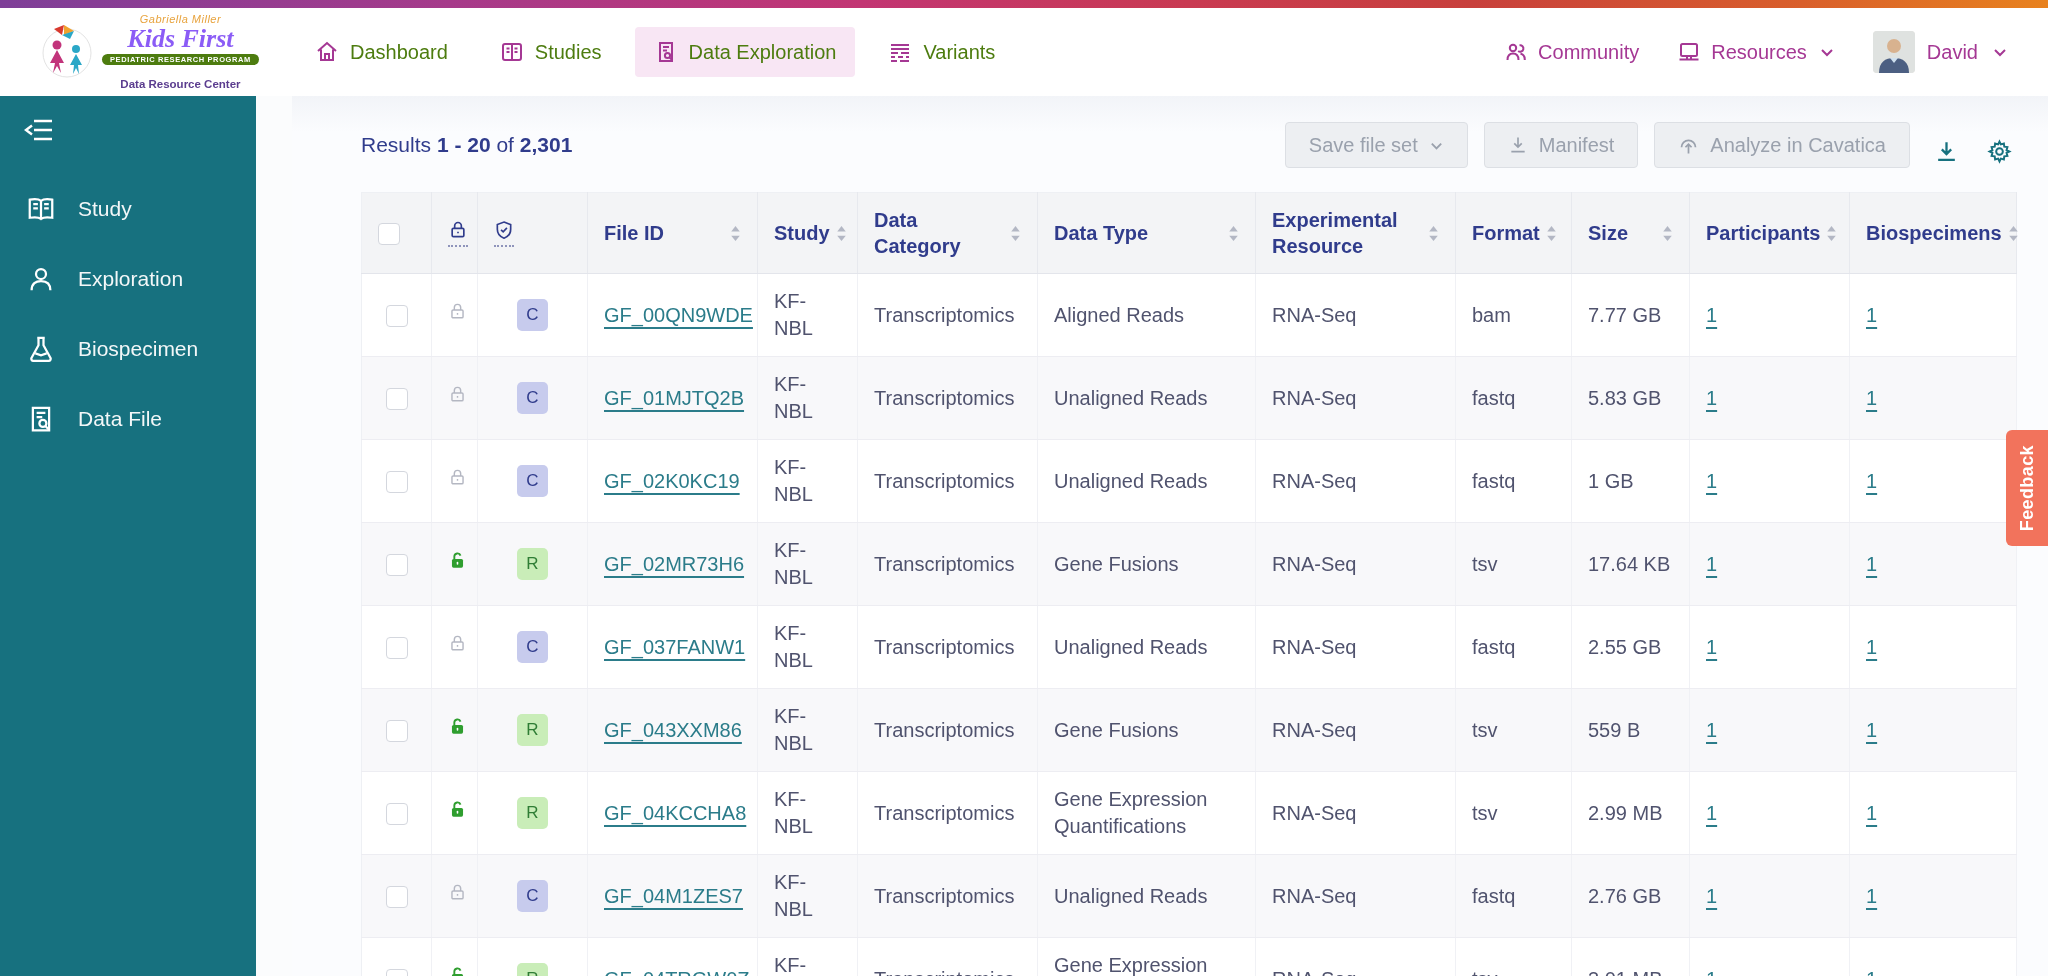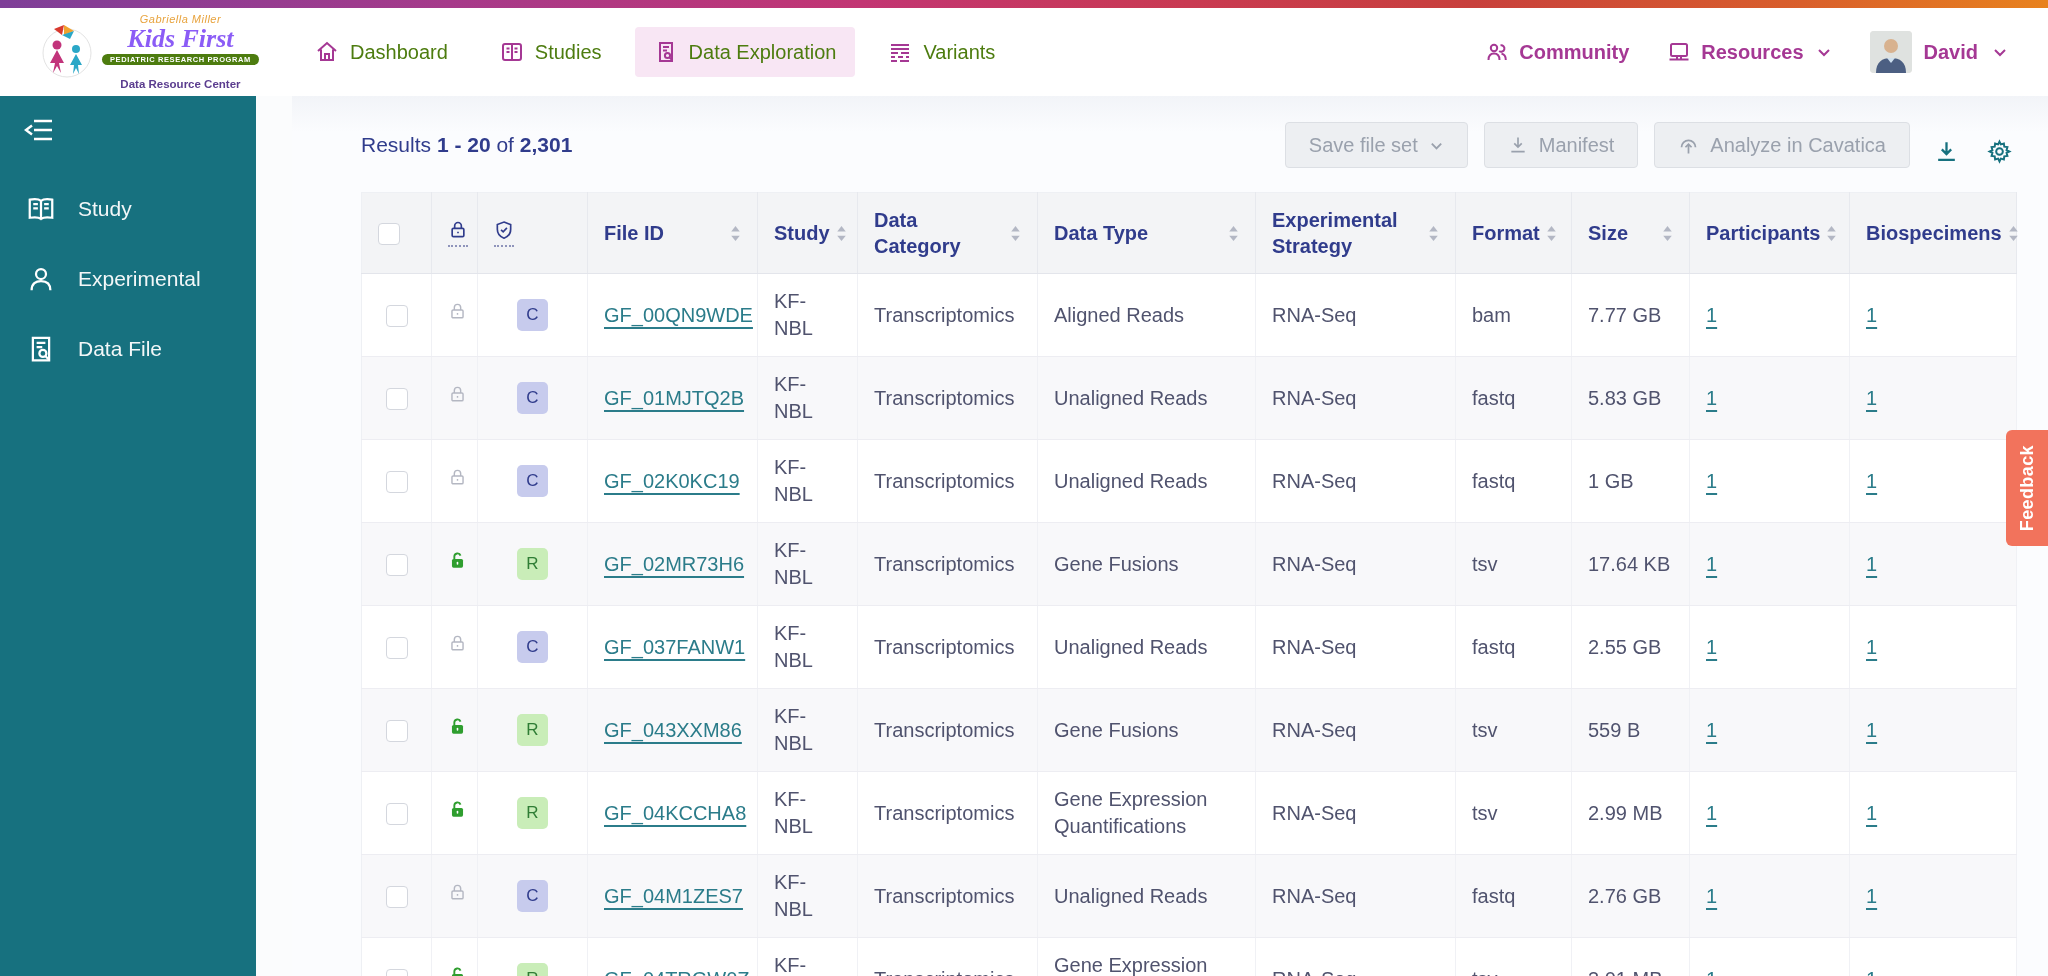--- a/index.html
+++ b/index.html
@@ -19,21 +19,21 @@
   .logo-pill { background:#4d7c0f; color:#fff; font-size:7.5px; font-weight:700; letter-spacing:.6px; padding:2px 8px; border-radius:8px; }
   .logo-drc { font-size:11.5px; color:#5b3d8f; font-weight:700; margin-top:14px; }
 
   .main-nav { display:flex; align-items:center; gap:14px; margin-left:26px; flex:1; }
   .nav-item { display:flex; align-items:center; gap:11px; color:#4d7c0f; font-size:20px; font-weight:500;
     padding:13px 19px; border-radius:4px; cursor:pointer; white-space:nowrap; }
   .nav-item.active { background:#f8e6f4; }
   .nav-item svg { stroke:#a53894; }
 
   .header-right { display:flex; align-items:center; gap:38px; }
-  .hdr-link { display:flex; align-items:center; gap:10px; color:#a53894; font-size:20px; font-weight:700; cursor:pointer; white-space:nowrap; }
+  .hdr-link { display:flex; align-items:center; gap:10px; color:#a53894; font-size:20px; font-weight:400; cursor:pointer; white-space:nowrap; }
   .hdr-link svg { stroke:#a53894; }
   .chev { margin-left:2px; }
   .avatar { width:42px; height:42px; border-radius:4px; overflow:hidden; background:#e8e6e2; flex:none; }
   .user-wrap { display:flex; align-items:center; gap:12px; cursor:pointer; }
 
   
   .shell { display:flex; height:880px; }
 
   
   .sidebar { width:256px; flex:none; background:#17717f; padding-top:20px; }
@@ -192,21 +192,27 @@
       <svg width="30" height="30" viewBox="0 0 24 24" fill="none" stroke-width="1.8">
           <path d="M12 5.5 C10 3.8 7 3.8 3 4.5 V19 C7 18.3 10 18.3 12 20 C14 18.3 17 18.3 21 19 V4.5 C17 3.8 14 3.8 12 5.5 Z M12 5.5 V20 M5.8 8 H9.5 M5.8 11.5 H9.5 M14.5 8 H18.2 M14.5 11.5 H18.2"></path>
         </svg>
       <span>Study</span>
     </div>
     <div class="side-item">
       <svg width="30" height="30" viewBox="0 0 24 24" fill="none" stroke-width="1.8">
           <circle cx="12" cy="8" r="4"></circle>
           <path d="M4.5 21 C4.5 15.8 7.8 13.6 12 13.6 C16.2 13.6 19.5 15.8 19.5 21"></path>
         </svg>
-      <span>Experimental</span>
+      <span>Exploration</span>
+    </div>
+    <div class="side-item">
+      <svg width="30" height="30" viewBox="0 0 24 24" fill="none" stroke-width="1.8">
+          <path d="M9 3 H15 M10 3 V9 L4.5 19 A1.6 1.6 0 0 0 6 21.5 H18 A1.6 1.6 0 0 0 19.5 19 L14 9 V3 M7.5 15.5 L12 17 L16.5 15.5"></path>
+        </svg>
+      <span>Biospecimen</span>
     </div>
     <div class="side-item">
       <svg width="30" height="30" viewBox="0 0 24 24" fill="none" stroke-width="1.8">
           <path d="M5.5 3 H18.5 V21 H5.5 Z M8.5 7 H15.5 M8.5 10.5 H13"></path>
           <circle cx="13.5" cy="15.5" r="2.8"></circle>
           <path d="M15.5 17.6 L18 20.2"></path>
         </svg>
       <span>Data File</span>
     </div>
   </aside>
@@ -318,21 +324,21 @@
               <span class="th-flex">
                 <span class="th-label">Data Type</span>
                 <svg class="sort" width="11" height="17" viewBox="0 0 10 16" fill="#b3b7c4">
                   <path d="M5 1 L9 6 H1 Z"></path>
                   <path d="M5 15 L1 10 H9 Z"></path>
                 </svg>
               </span>
             </th>
           <th>
               <span class="th-flex">
-                <span class="th-label">Experimental Strategy</span>
+                <span class="th-label">Experimental Resource</span>
                 <svg class="sort" width="11" height="17" viewBox="0 0 10 16" fill="#b3b7c4">
                   <path d="M5 1 L9 6 H1 Z"></path>
                   <path d="M5 15 L1 10 H9 Z"></path>
                 </svg>
               </span>
             </th>
           <th>
               <span class="th-flex">
                 <span class="th-label">Format</span>
                 <svg class="sort" width="11" height="17" viewBox="0 0 10 16" fill="#b3b7c4">

